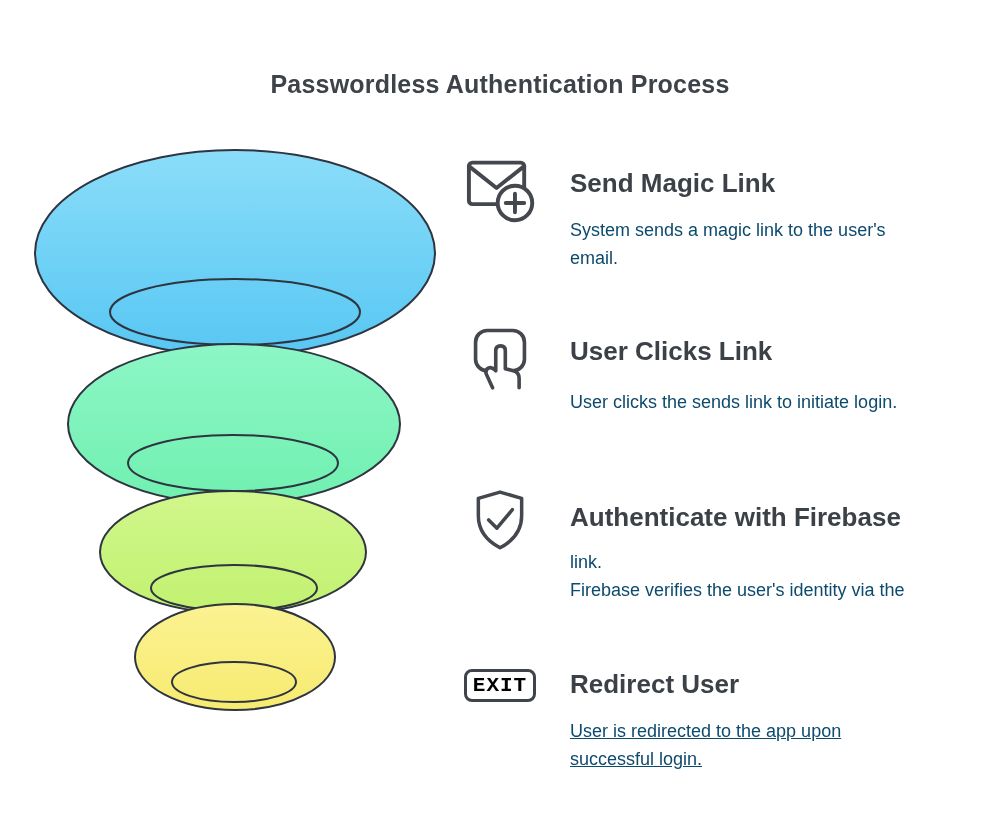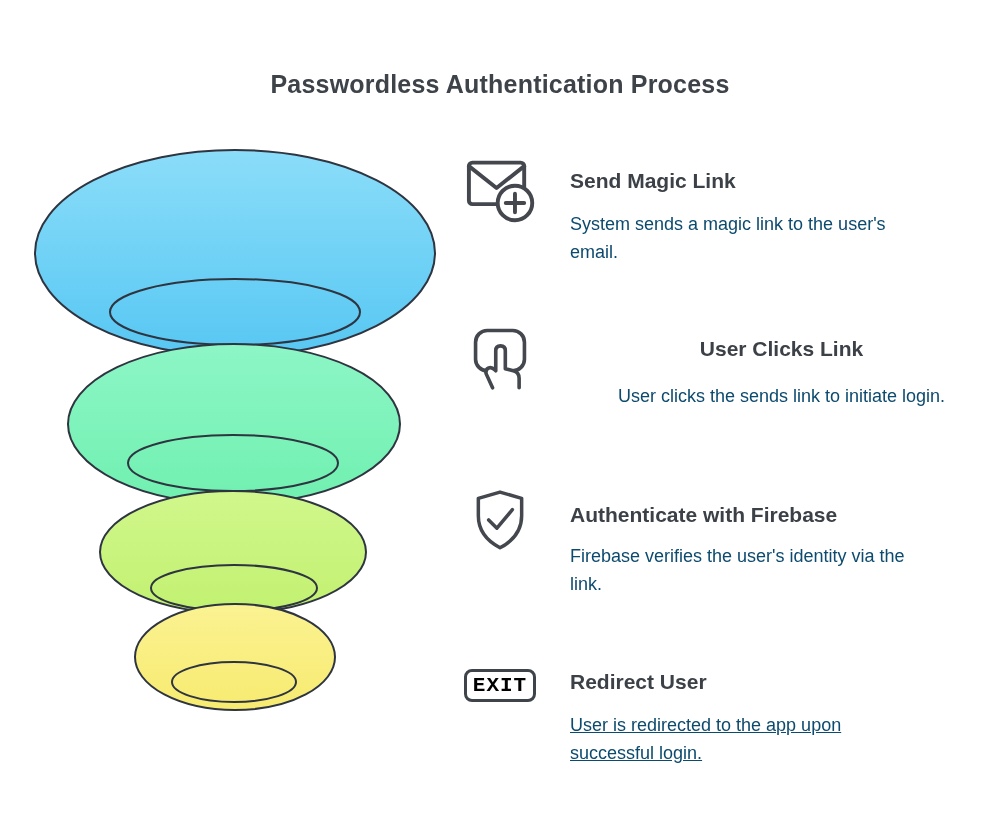--- a/index.html
+++ b/index.html
@@ -11,21 +11,21 @@
     text-align:center;font-size:25px;font-weight:bold;color:#3d4349;
     letter-spacing:0.2px;
   }
 
   .funnel-svg{position:absolute;left:0;top:130px;}
 
   .step{position:absolute;left:463px;width:530px;}
   .icon-box{position:absolute;left:0;top:0;width:74px;display:flex;justify-content:center;}
   .icon-box svg{display:block;}
   .step-text{margin-left:107px;}
-  .step-title{font-size:21px;font-weight:bold;color:#3c4148;line-height:1.2;}
+  .step-title{font-size:26px;font-weight:bold;color:#3c4148;line-height:1.2;}
   .step-desc{margin-top:15px;font-size:18px;color:#0c4a6e;line-height:1.55;}
 
   .exit-badge{
     width:66px;height:27px;border:3px solid #3f444a;border-radius:8px;
     display:flex;align-items:center;justify-content:center;
     font-family:"Liberation Mono", monospace;font-weight:bold;font-size:21px;
     color:#000000;letter-spacing:1px;
   }
 </style>
 </head>
@@ -91,40 +91,40 @@
 
   <div class="step" style="top:320px;">
     <div class="icon-box" style="top:3px;">
       <svg width="68" height="68" viewBox="0 0 64 64" fill="none" stroke="#44484e" stroke-width="3.4" stroke-linecap="round" stroke-linejoin="round">
         <rect x="9" y="7" width="46" height="38" rx="11"></rect>
         <path fill="#ffffff" d="M25,61 L20,50 Q17,45 21,42.5 Q24,41 27,44 L28,45 L28,26
                  Q28,21.5 32.5,21.5 Q37,21.5 37,26 L37,43 L44.5,45
                  Q50,46.5 50,52 L50,61"></path>
       </svg>
     </div>
-    <div class="step-text" style="padding-top:16px;text-align:center;">
+    <div class="step-text" style="padding-top:16px;">
       <div class="step-title">User Clicks Link</div>
       <div class="step-desc" style="margin-top:22px;">
         <div>User clicks the sends link to initiate login.</div>
       </div>
     </div>
   </div>
 
   <div class="step" style="top:486px;">
     <div class="icon-box" style="top:0;">
       <svg width="66" height="70" viewBox="0 0 64 66" fill="none" stroke="#44484e" stroke-width="3.4" stroke-linecap="round" stroke-linejoin="round">
         <path d="M32,5 L53,11 L53,28 Q53,48 32,59 Q11,48 11,28 L11,11 Z"></path>
         <path d="M21,32 L29,40 L44,22"></path>
       </svg>
     </div>
     <div class="step-text" style="padding-top:16px;">
       <div class="step-title">Authenticate with Firebase</div>
       <div class="step-desc" style="margin-top:16px;">
+        <div>link.</div>
         <div>Firebase verifies the user's identity via the</div>
-        <div>link.</div>
       </div>
     </div>
   </div>
 
   <div class="step" style="top:666px;">
     <div class="icon-box" style="top:3px;">
       <div class="exit-badge">EXIT</div>
     </div>
     <div class="step-text" style="padding-top:3px;">
       <div class="step-title">Redirect User</div>

